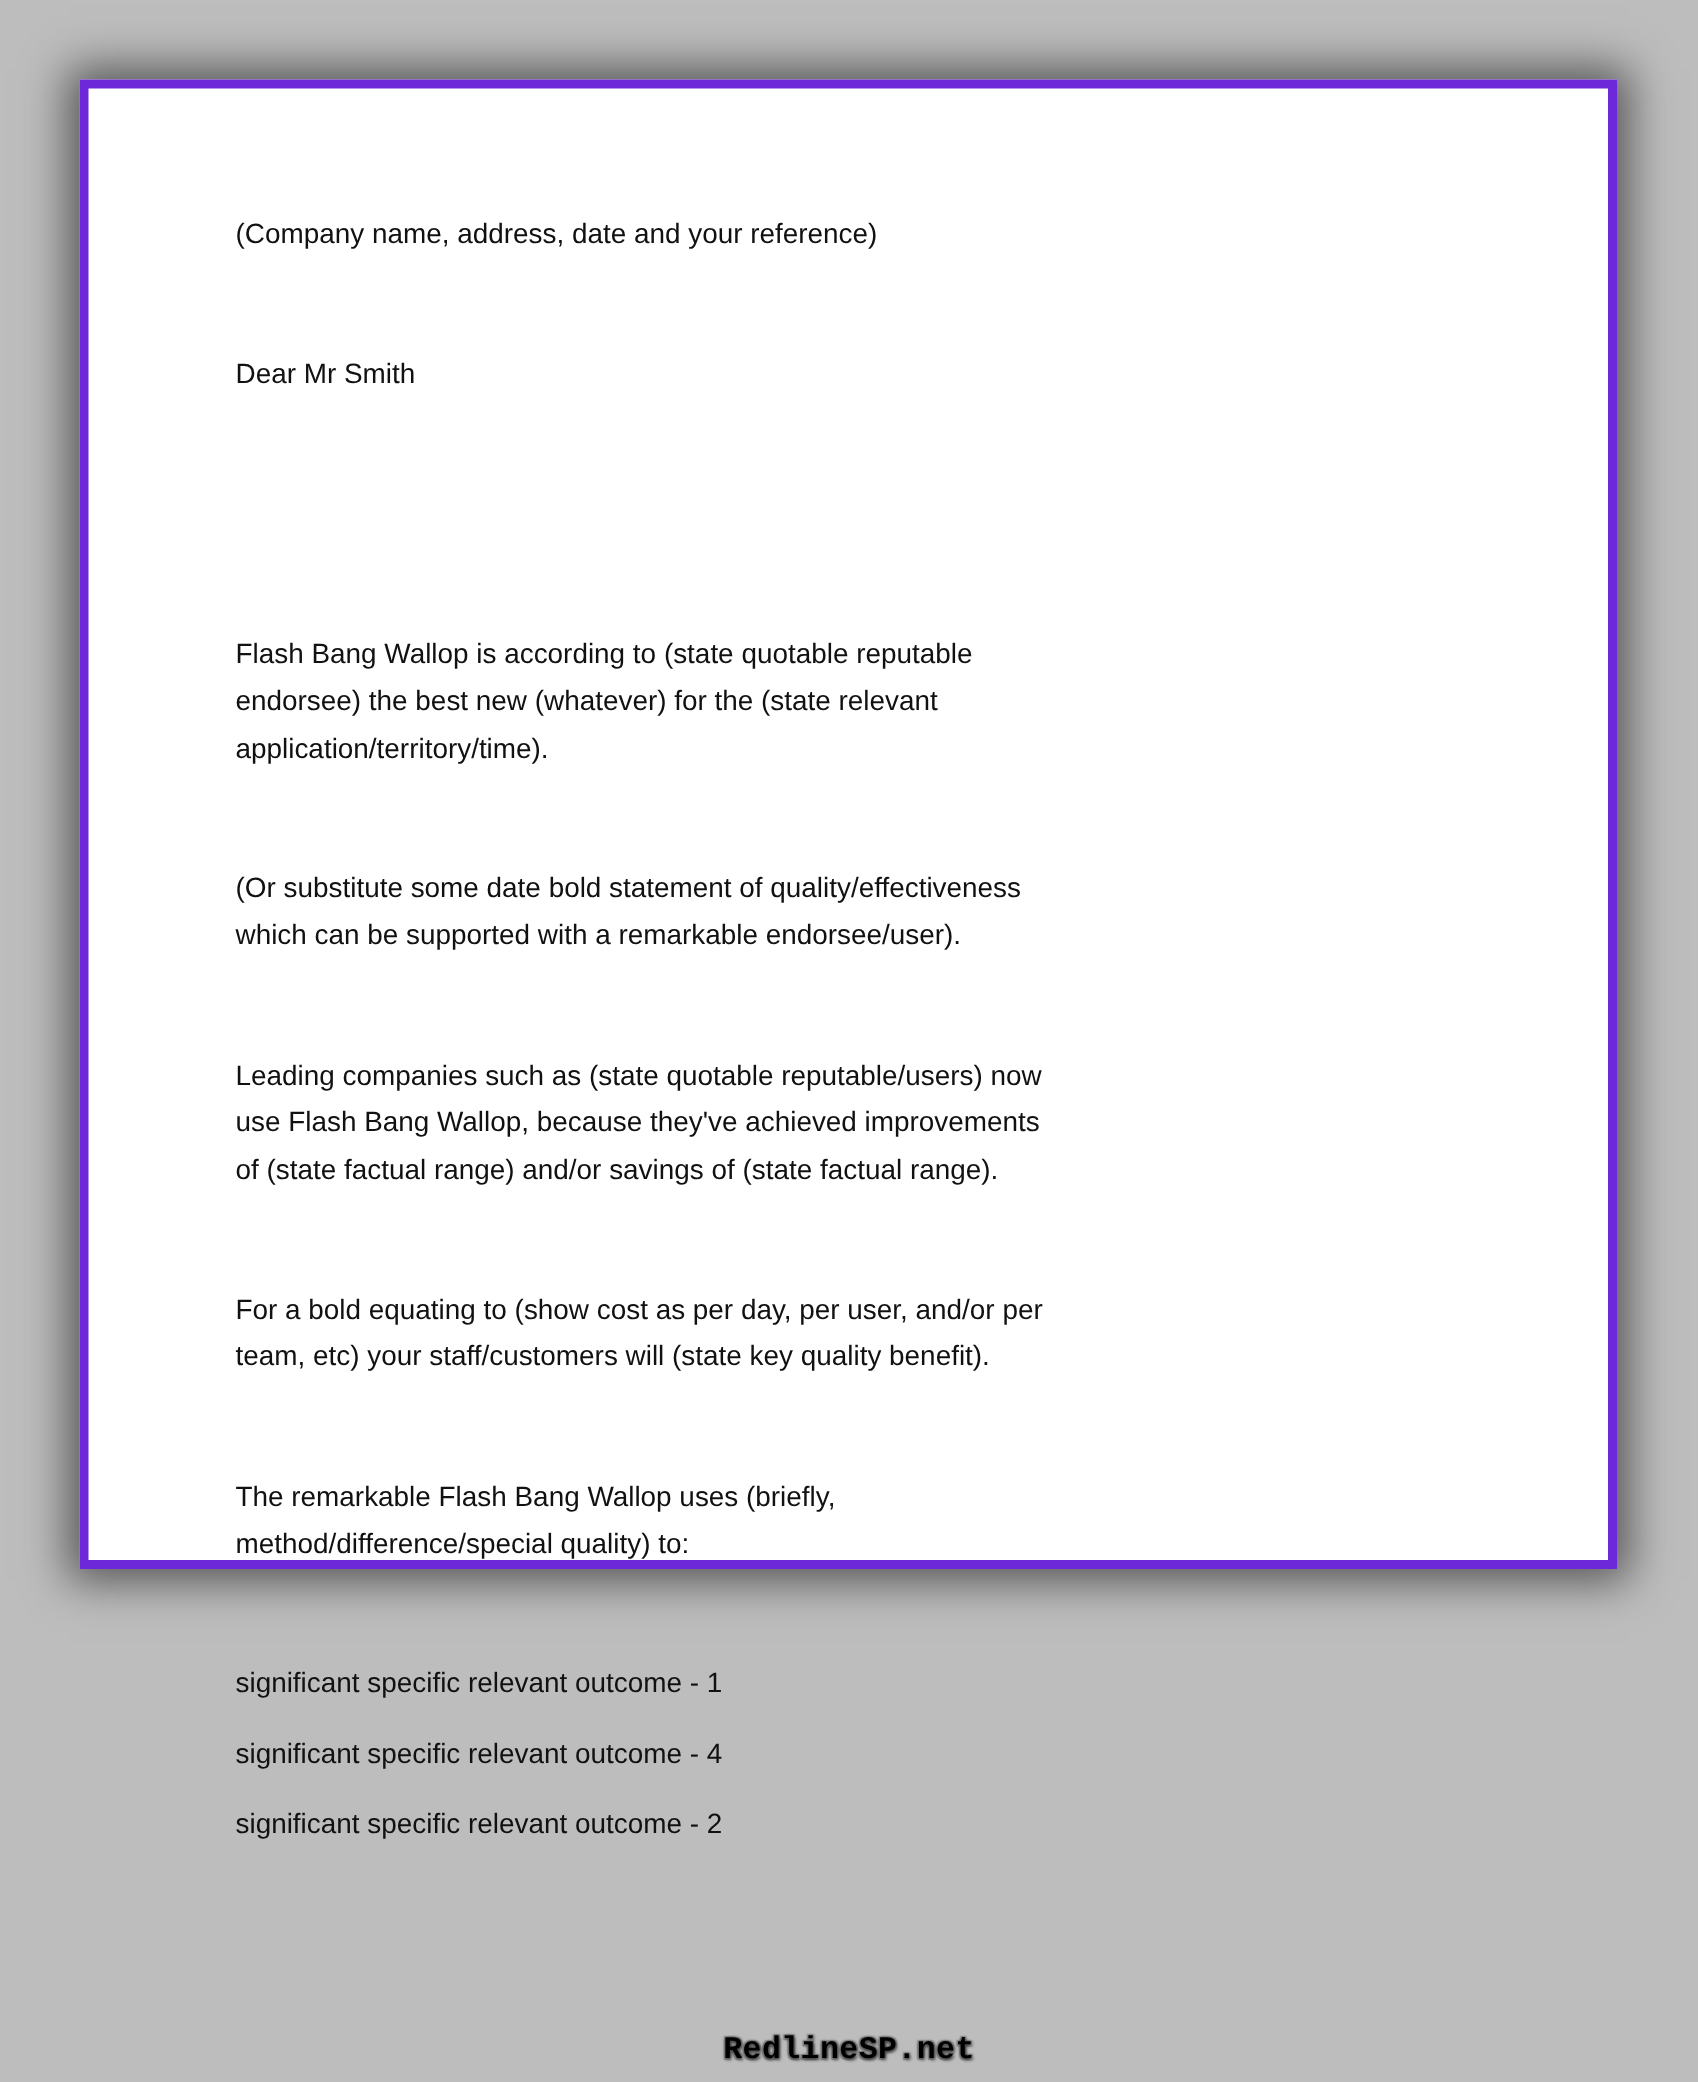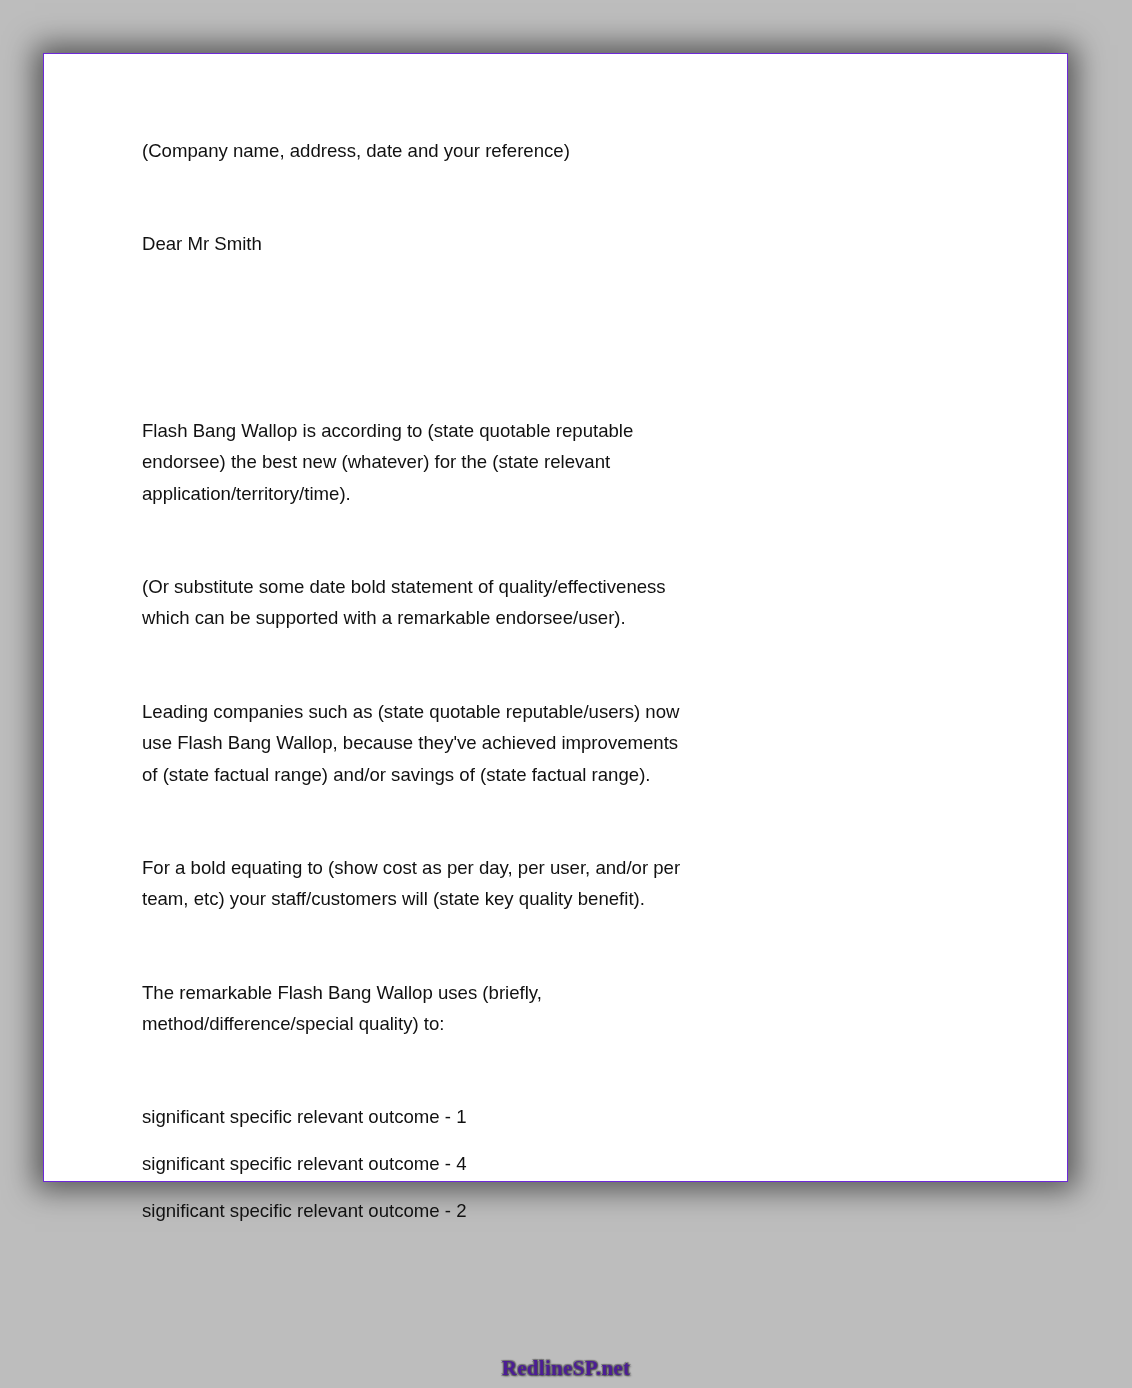--- a/index.html
+++ b/index.html
@@ -2,35 +2,35 @@
 <html><head>
   <meta charset="utf-8">
   <style>
     html, body { margin: 0; padding: 0; }
     body {
       width: 1132px; height: 1388px; position: relative; overflow: hidden;
       background: #bdbdbd;
       font-family: "Liberation Sans", sans-serif;
     }
     .page {
-      position: absolute; left: 43px; top: 53px; width: 1025px; height: 1129px;
+      position: absolute; left: 53px; top: 53px; width: 1025px; height: 993px;
       background: #ffffff;
-      border: 1px solid #6d28d9;
+      border: 6px solid #6d28d9;
       box-sizing: border-box;
       box-shadow: 0 0 28px 8px rgba(0,0,0,0.55);
     }
     .line {
       position: absolute; left: 98px;
       font-size: 18.6px; color: #111111; white-space: nowrap;
       line-height: 22px;
     }
     .watermark {
       position: absolute; left: 0; width: 1132px; top: 1356px; text-align: center;
-      font-family: Liberation Serif, serif; font-weight: bold; font-size: 21px;
-      color: #4c1d95; letter-spacing: 0.3px;
+      font-family: Liberation Mono, monospace; font-weight: bold; font-size: 21px;
+      color: #000000; letter-spacing: 0.3px;
       text-shadow: 1px 1px 2px #444, -1px -1px 1px #777, 1px -1px 1px #777, -1px 1px 1px #777;
     }
   </style>
 </head>
 <body>
 
 <div class="page">
   <div class="line" style="top:86px">(Company name, address, date and your reference)</div>
   <div class="line" style="top:179px">Dear Mr Smith</div>
 

